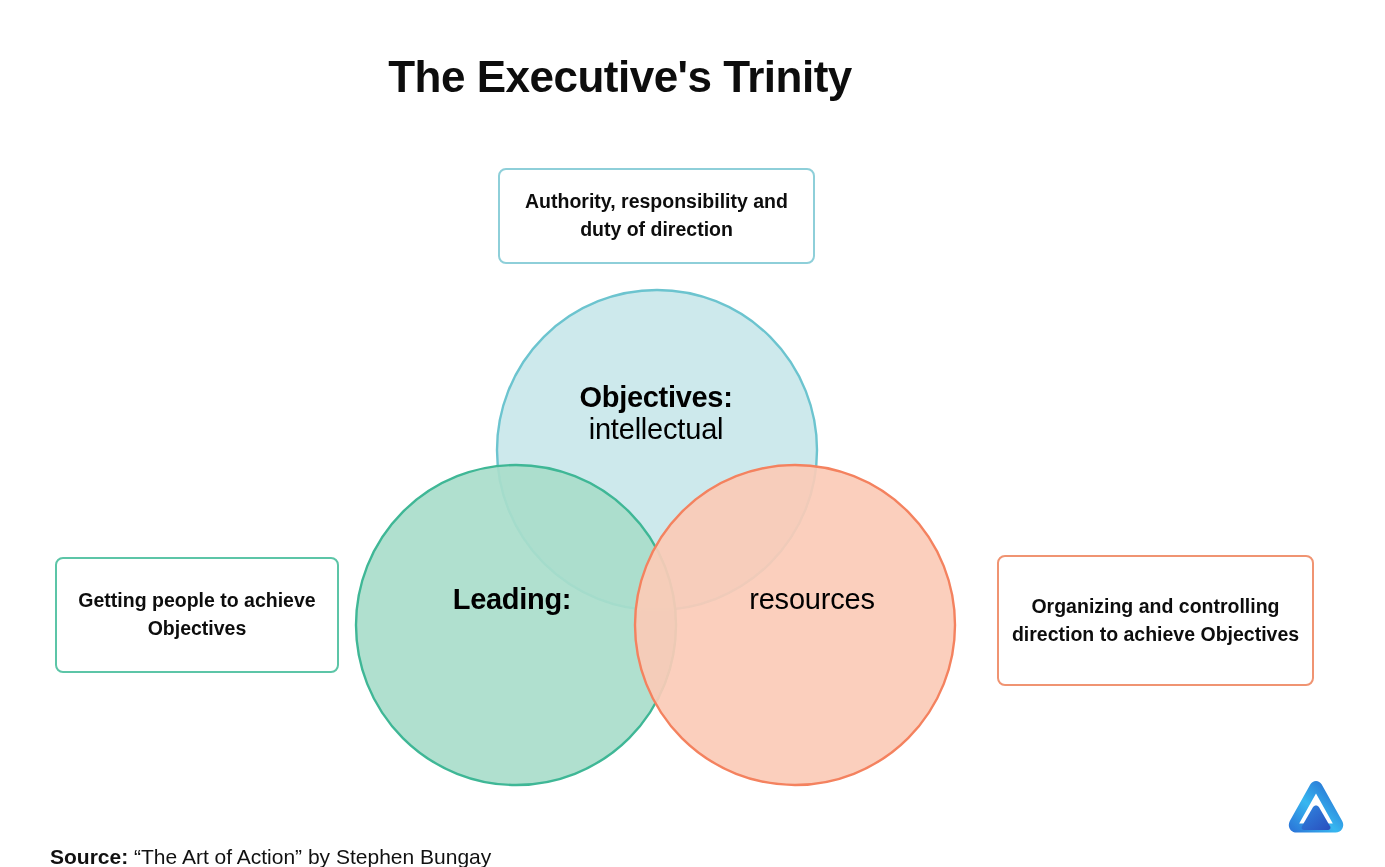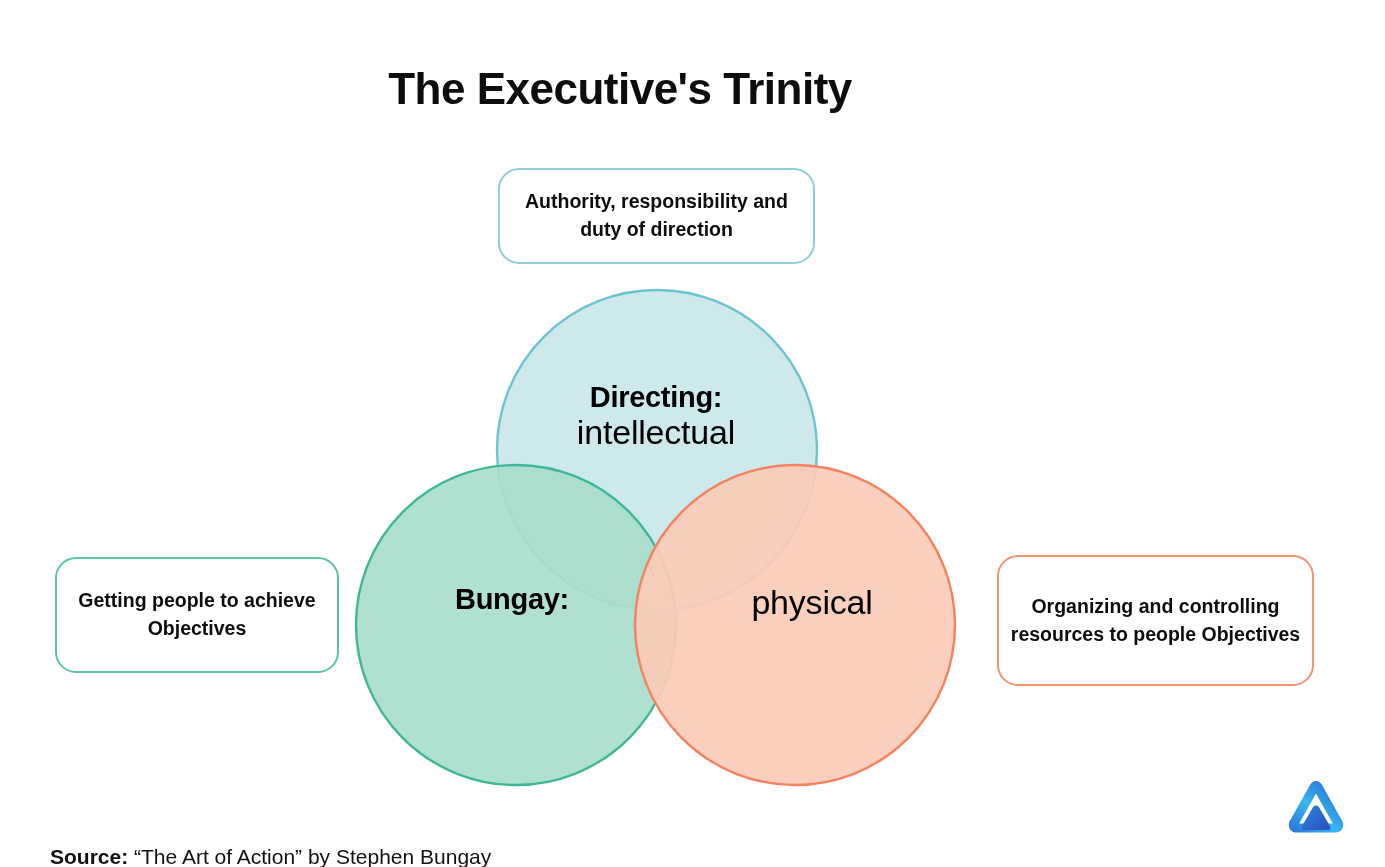--- a/index.html
+++ b/index.html
@@ -13,21 +13,21 @@
     position: relative;
     overflow: hidden;
     font-family: "Liberation Sans", sans-serif;
     color: #111111;
     -webkit-font-smoothing: antialiased;
   }
 
   
   .page-title {
     position: absolute;
-    top: 64px;
+    top: 52px;
     left: 0;
     width: 1240px;
     text-align: center;
     font-size: 44px;
     font-weight: bold;
     letter-spacing: -0.5px;
     color: #0d0d0d;
   }
 
   
@@ -50,33 +50,33 @@
   }
   .venn-label .lbl-title {
     display: block;
     font-weight: bold;
     font-size: 29px;
     letter-spacing: -0.3px;
   }
   .venn-label .lbl-sub {
     display: block;
     font-weight: normal;
-    font-size: 34px;
+    font-size: 29px;
     letter-spacing: -0.2px;
   }
   #label-directing { left: 516px; top: 381px; width: 280px; }
   #label-leading   { left: 372px; top: 583px; width: 280px; }
   #label-managing  { left: 672px; top: 583px; width: 280px; }
 
   
   .callout {
     position: absolute;
     box-sizing: border-box;
     background: #ffffff;
-    border-radius: 21px;
+    border-radius: 8px;
     display: flex;
     align-items: center;
     justify-content: center;
     text-align: center;
     font-weight: bold;
     font-size: 19.5px;
     line-height: 1.42;
     color: #0d0d0d;
     padding: 16px 10px;
   }
@@ -128,37 +128,37 @@
   <svg class="venn-svg" width="1385" height="867" viewBox="0 0 1385 867" xmlns="http://www.w3.org/2000/svg">
     <g style="mix-blend-mode:multiply">
       <circle cx="657" cy="450" r="160" fill="#c9e7ea" fill-opacity="0.92" stroke="#6cc4cf" stroke-width="2.4"></circle>
       <circle cx="516" cy="625" r="160" fill="#a9ddcb" fill-opacity="0.92" stroke="#3fb796" stroke-width="2.4"></circle>
       <circle cx="795" cy="625" r="160" fill="#fbcbb7" fill-opacity="0.92" stroke="#f4825f" stroke-width="2.4"></circle>
     </g>
   </svg>
 </div>
 
 <div class="venn-label" id="label-directing">
-  <span class="lbl-title">Directing:</span>
+  <span class="lbl-title">Objectives:</span>
   <span class="lbl-sub">intellectual</span>
 </div>
 
 <div class="venn-label" id="label-leading">
-  <span class="lbl-title">Bungay:</span>
+  <span class="lbl-title">Leading:</span>
 </div>
 
 <div class="venn-label" id="label-managing">
-  <span class="lbl-sub">physical</span>
+  <span class="lbl-sub">resources</span>
 </div>
 
 <div class="callout" id="callout-top">Authority, responsibility and duty of direction</div>
 
 <div class="callout" id="callout-left">Getting people to achieve Objectives</div>
 
-<div class="callout" id="callout-right">Organizing and controlling resources to people Objectives</div>
+<div class="callout" id="callout-right">Organizing and controlling direction to achieve Objectives</div>
 
 <div class="source-line">
   <span class="src-label">Source:</span><span class="src-text"> “The Art of Action” by Stephen Bungay</span>
 </div>
 
 <div class="logo">
   <svg width="62" height="62" viewBox="0 0 62 62" xmlns="http://www.w3.org/2000/svg">
     <defs>
       <linearGradient id="gOuter" x1="0" y1="1" x2="1" y2="0">
         <stop offset="0%" stop-color="#2a6fd6"></stop>

